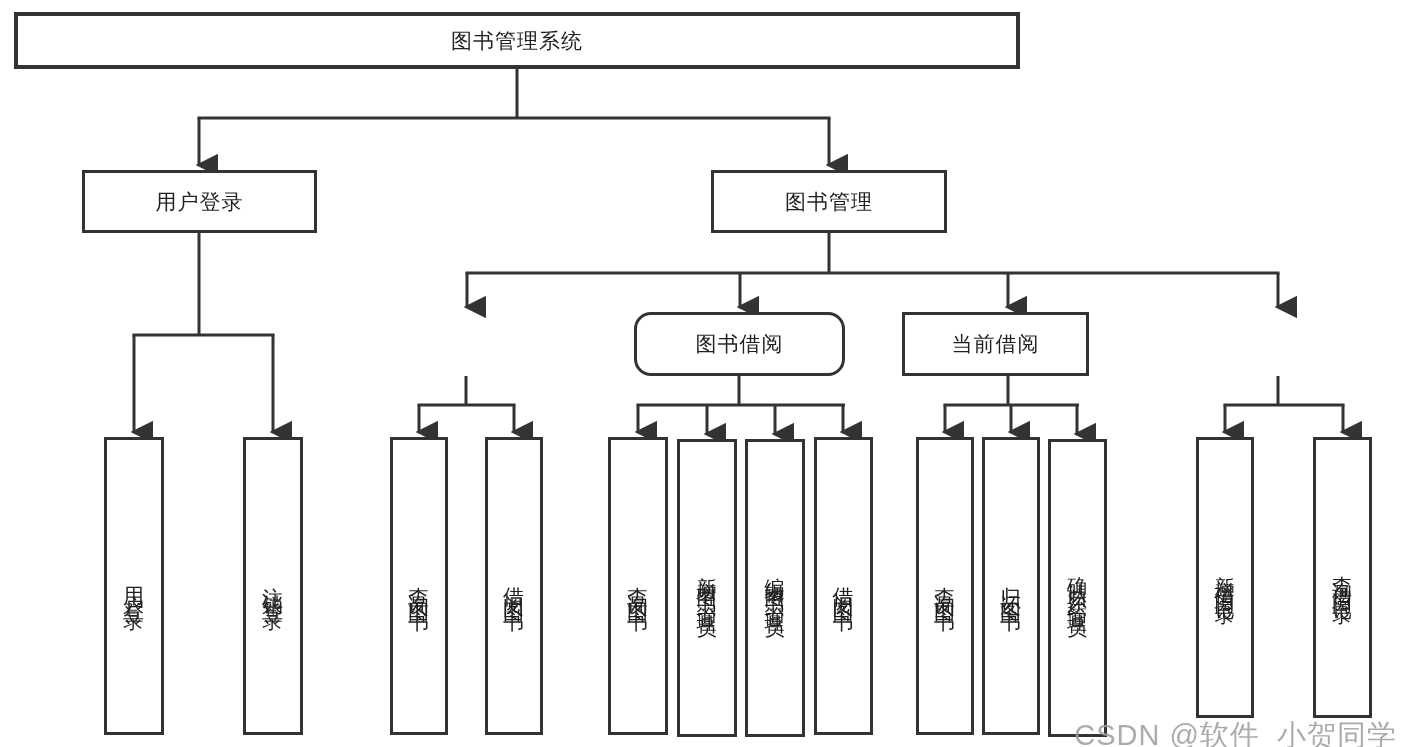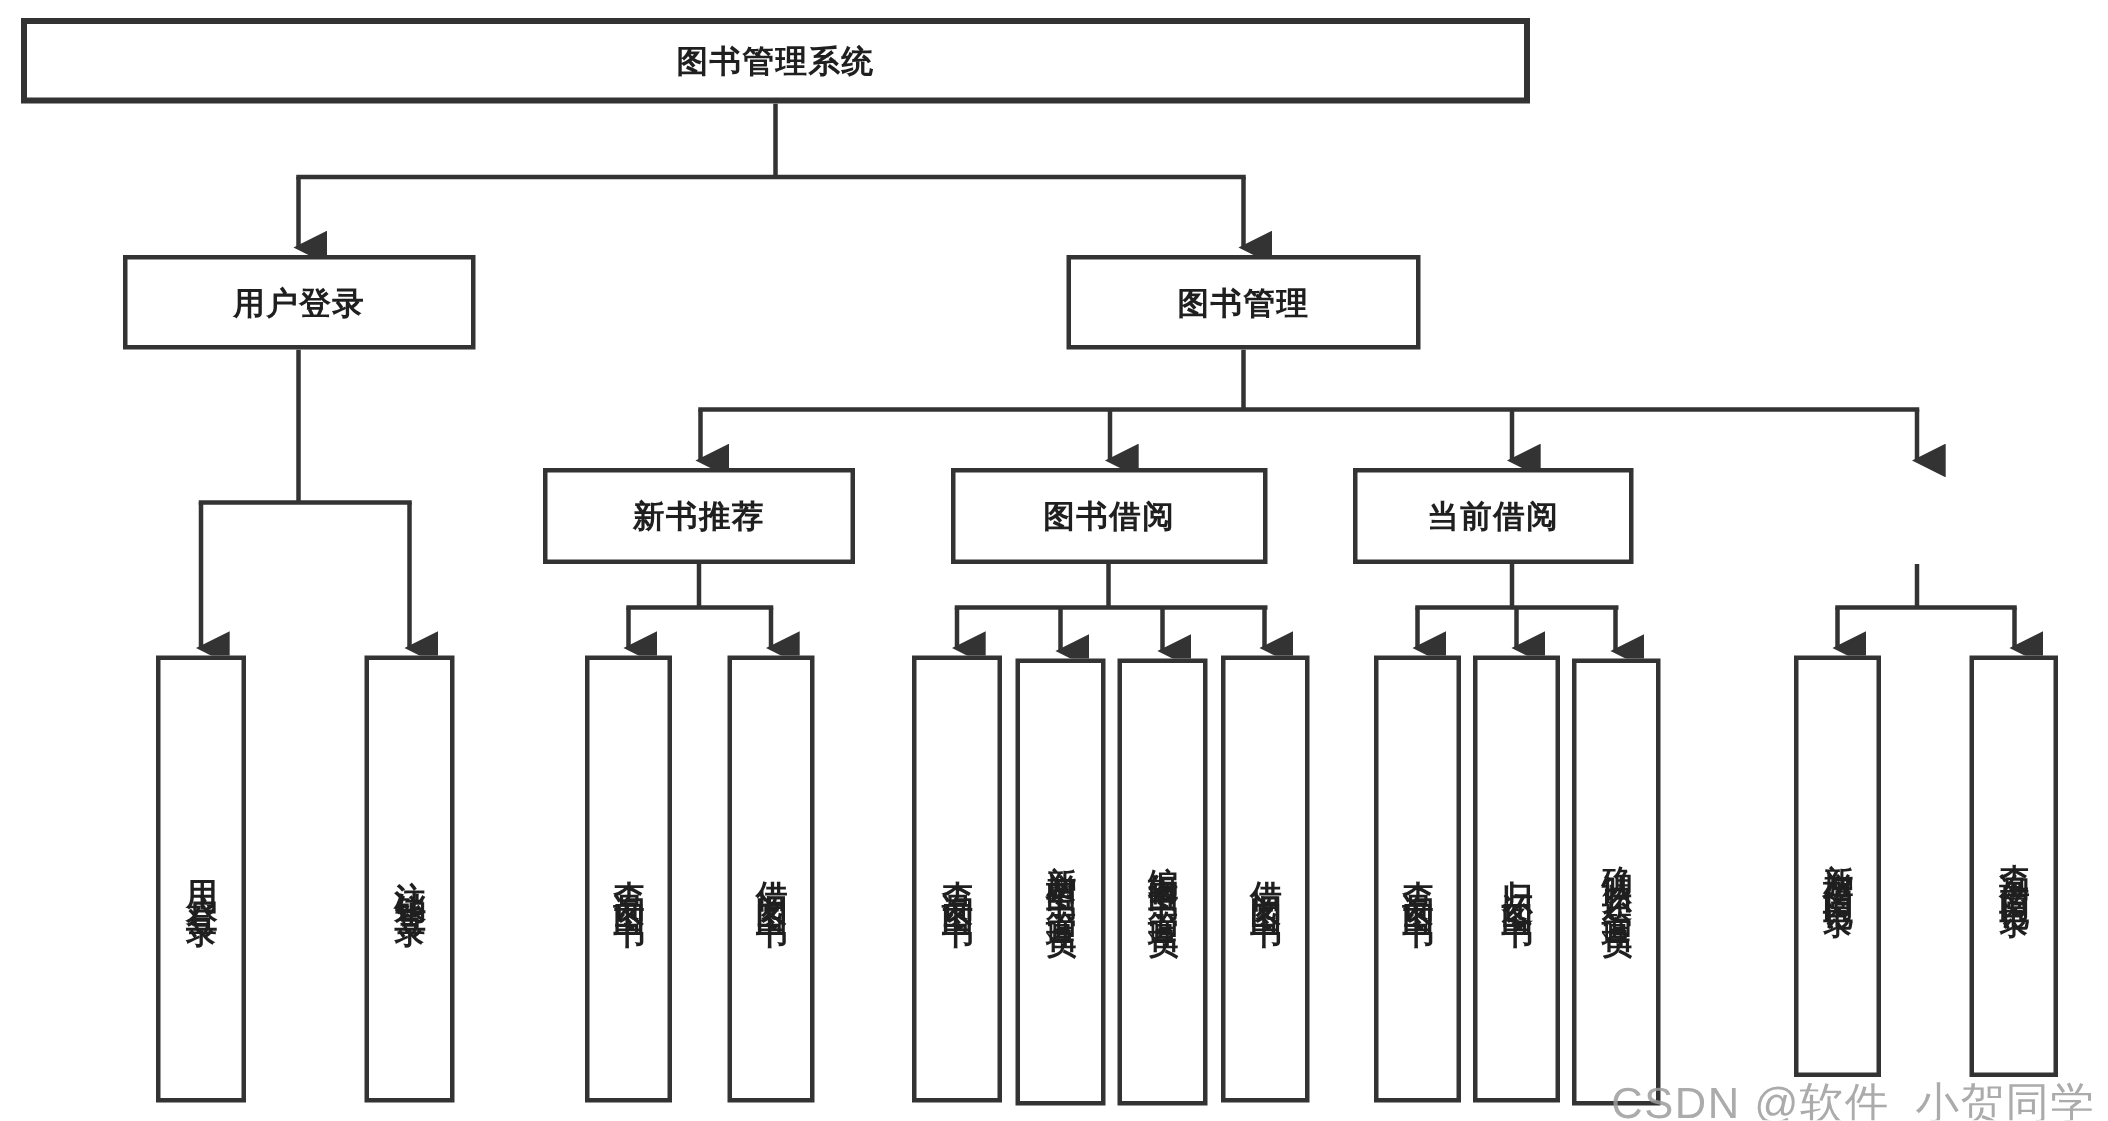--- a/index.html
+++ b/index.html
@@ -23,37 +23,36 @@
     border: 3px solid #333333;
     background: #ffffff;
     display: flex;
     align-items: center;
     justify-content: center;
     color: #1f1f1f;
     font-size: 21px;
     letter-spacing: 1px;
     z-index: 2;
     text-align: center;
-    font-weight: bold;
   }
   .box.root { border-width: 4px; }
   .vtext {
     writing-mode: vertical-rl;
     text-orientation: mixed;
     letter-spacing: 8px;
     line-height: 1.0;
     white-space: nowrap;
   }
   .vtext.tight { letter-spacing: 6px; font-size: 20px; }
   
   #n-root            { left: 14px;   top: 12px;  width: 1006px; height: 57px; }
   #n-user-login      { left: 82px;   top: 170px; width: 235px;  height: 63px; }
   #n-book-mgmt       { left: 711px;  top: 170px; width: 236px;  height: 63px; }
   #n-new-book-rec    { left: 362px;  top: 312px; width: 208px;  height: 64px; }
-  #n-book-borrow     { left: 634px;  top: 312px; width: 211px;  height: 64px; }
+  #n-book-borrow     { left: 634px;  top: 312px; width: 211px;  height: 64px; border-radius: 17px; }
   #n-current-borrow  { left: 902px;  top: 312px; width: 187px;  height: 64px; }
   #n-borrow-records  { left: 1172px; top: 312px; width: 213px;  height: 64px; }
   #l-user-login      { left: 104px;  top: 437px; width: 60px;   height: 298px; }
   #l-logout          { left: 243px;  top: 437px; width: 60px;   height: 298px; }
   #l-rec-query       { left: 390px;  top: 437px; width: 58px;   height: 298px; }
   #l-rec-borrow      { left: 485px;  top: 437px; width: 58px;   height: 298px; }
   #l-bb-query        { left: 608px;  top: 437px; width: 60px;   height: 298px; }
   #l-bb-add          { left: 677px;  top: 439px; width: 60px;   height: 298px; }
   #l-bb-edit         { left: 745px;  top: 439px; width: 60px;   height: 298px; }
   #l-bb-borrow       { left: 814px;  top: 437px; width: 59px;   height: 298px; }
@@ -133,23 +132,20 @@
     <span>图书管理系统</span>
   </div>
 
   <div class="box" id="n-user-login">
     <span>用户登录</span>
   </div>
   <div class="box" id="n-book-mgmt">
     <span>图书管理</span>
   </div>
 
-  <div class="box" id="n-new-book-rec">
-    <span>新书推荐</span>
-  </div>
   <div class="box" id="n-book-borrow">
     <span>图书借阅</span>
   </div>
   <div class="box" id="n-current-borrow">
     <span>当前借阅</span>
   </div>
 
   <div class="box" id="l-user-login">
     <span class="vtext">用户登录</span>
   </div>

